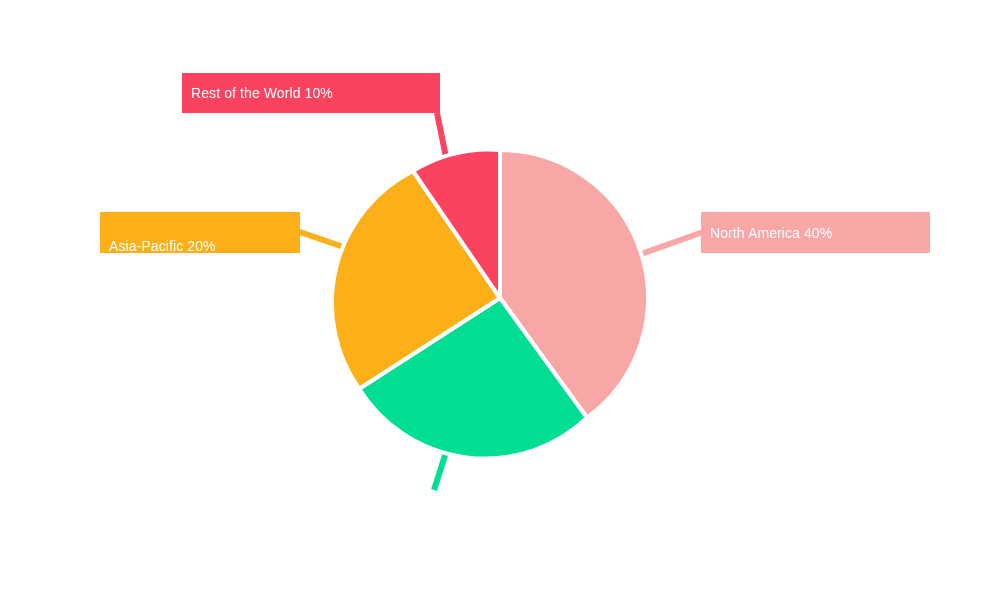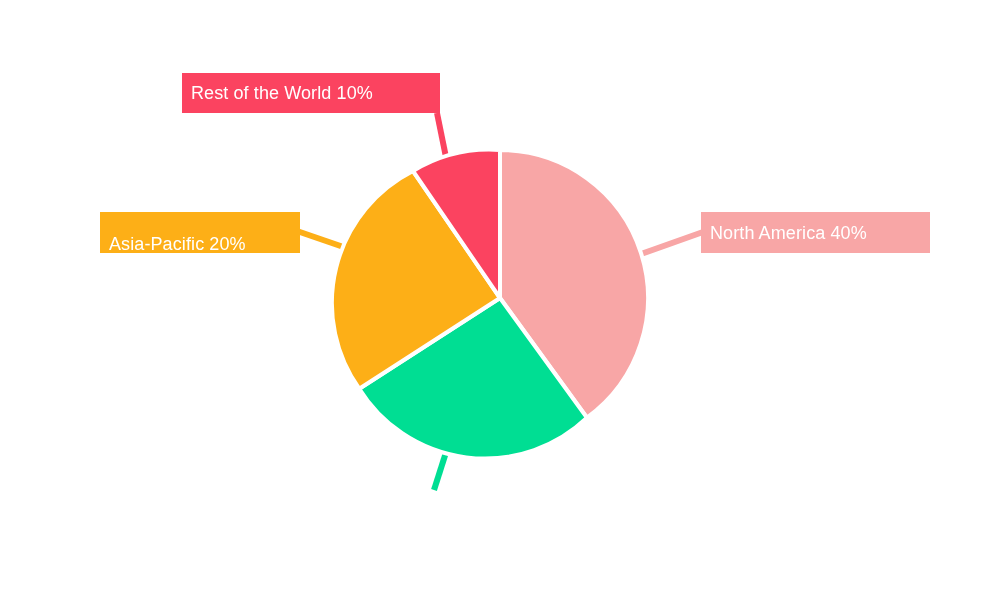--- a/index.html
+++ b/index.html
@@ -21,21 +21,21 @@
   #pie-svg {
     position: absolute;
     left: 0;
     top: 0;
   }
   .callout-label {
     position: absolute;
     display: flex;
     align-items: center;
     color: #ffffff;
-    font-size: 18px;
+    font-size: 14px;
     line-height: 1;
     white-space: nowrap;
     letter-spacing: 0.1px;
     padding: 0 9px;
     box-sizing: border-box;
   }
   #label-north-america {
     left: 701px;
     top: 212px;
     width: 229px;

